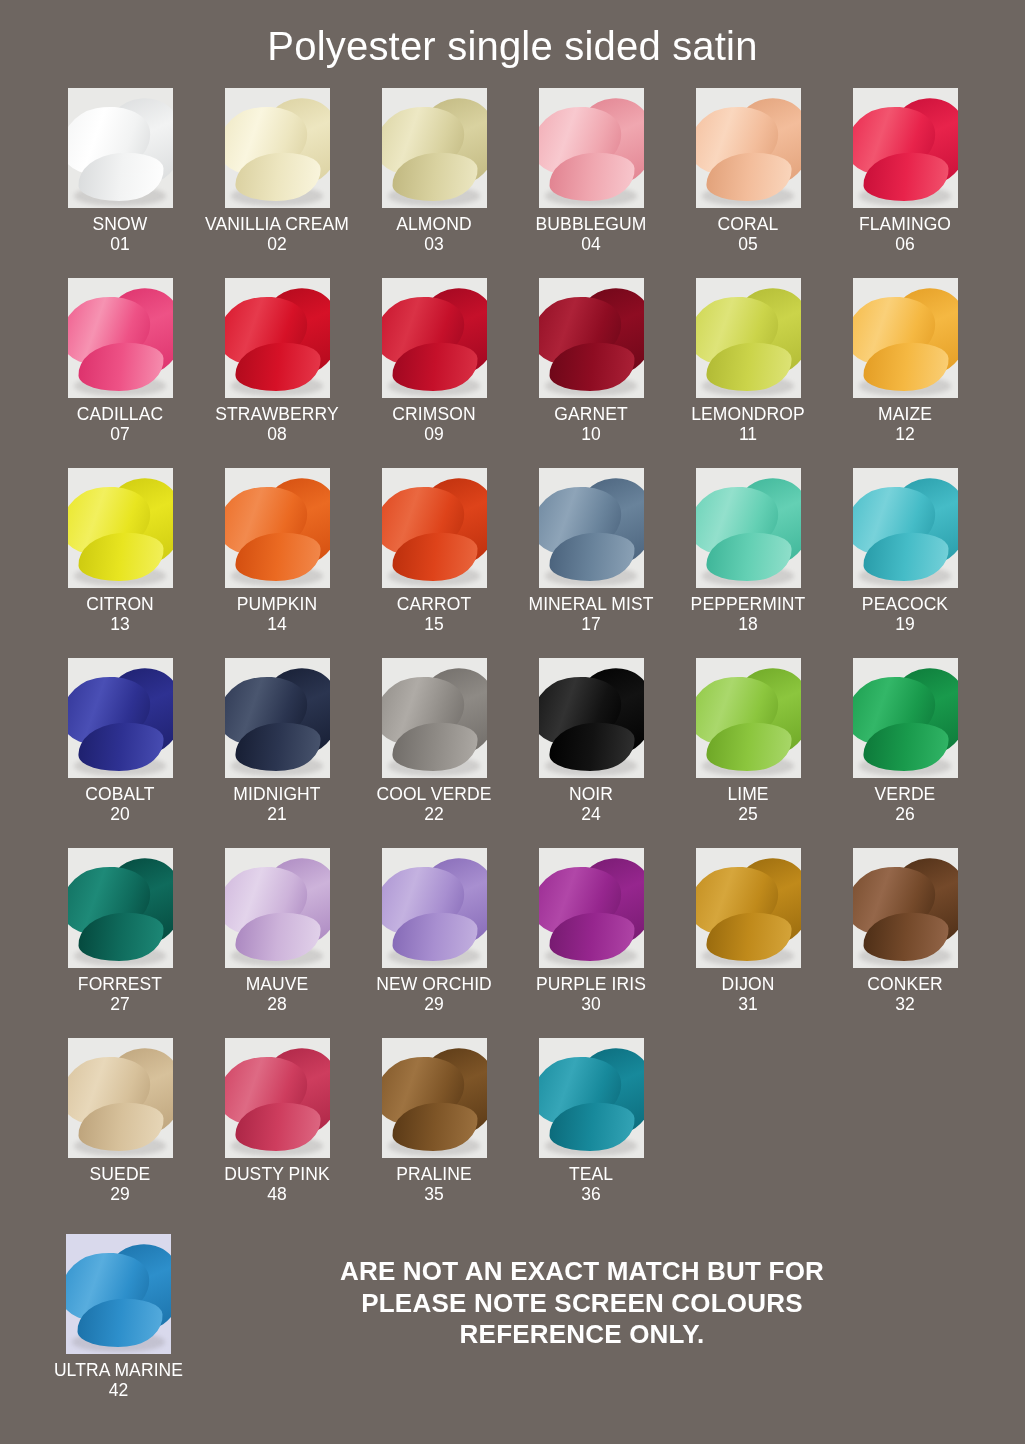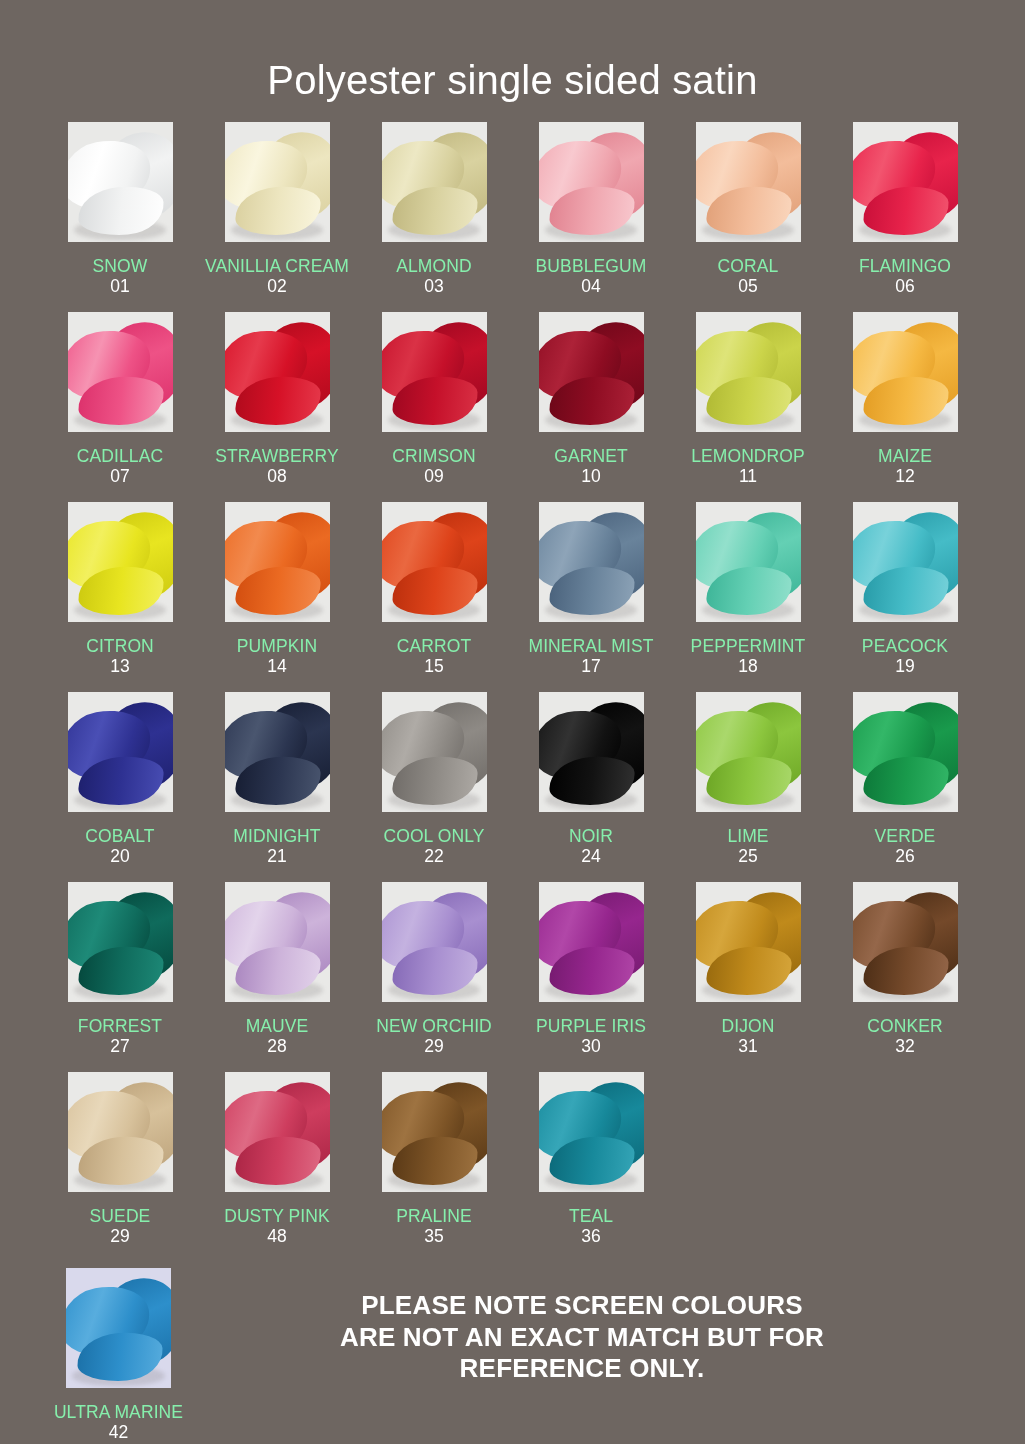--- a/index.html
+++ b/index.html
@@ -15,21 +15,21 @@
   }
 
   
   .page-title {
     width: 100%;
     text-align: center;
     color: #FFFFFF;
     font-size: 40px;
     font-weight: 400;
     letter-spacing: 0.2px;
-    padding-top: 60px;
+    padding-top: 26px;
     line-height: 1;
   }
 
   
   .swatch-grid {
     width: 945px;
     margin: 0 auto;
     padding-top: 22px;
     display: grid;
     grid-template-columns: repeat(6, 157px);
@@ -88,25 +88,25 @@
     left: 6%;
     bottom: 2%;
     width: 88%;
     height: 16%;
     border-radius: 50%;
     background: rgba(120,115,112,0.22);
     filter: blur(2px);
   }
 
   .swatch-label {
-    color: #86efac;
+    color: #ffffff;
     font-size: 17.5px;
     line-height: 1.14;
     text-align: center;
-    padding-top: 15px;
+    padding-top: 7px;
     font-weight: 400;
     letter-spacing: 0.1px;
     white-space: nowrap;
   }
   .swatch-code {
     color: #FFFFFF;
     font-size: 17.5px;
     line-height: 1.14;
     text-align: center;
     font-weight: 400;
@@ -347,21 +347,21 @@
       <div class="swatch-label">MIDNIGHT</div>
       <div class="swatch-code">21</div>
     </div>
     <div class="swatch-cell">
       <div class="swatch-img">
         <div class="ribbon-shadow"></div>
         <div class="ribbon-b" style="background: linear-gradient(140deg, rgb(110, 106, 102) 0%, rgb(142, 138, 133) 45%, rgb(110, 106, 102) 100%);"></div>
         <div class="ribbon-a" style="background: linear-gradient(120deg, rgb(142, 138, 133) 0%, rgb(175, 171, 166) 40%, rgb(142, 138, 133) 70%, rgb(110, 106, 102) 100%);"></div>
         <div class="ribbon-c" style="background: linear-gradient(100deg, rgb(110, 106, 102) 0%, rgb(142, 138, 133) 50%, rgb(175, 171, 166) 100%);"></div>
       </div>
-      <div class="swatch-label">COOL ONLY</div>
+      <div class="swatch-label">COOL VERDE</div>
       <div class="swatch-code">22</div>
     </div>
     <div class="swatch-cell">
       <div class="swatch-img">
         <div class="ribbon-shadow"></div>
         <div class="ribbon-b" style="background: linear-gradient(140deg, rgb(0, 0, 0) 0%, rgb(18, 18, 18) 45%, rgb(0, 0, 0) 100%);"></div>
         <div class="ribbon-a" style="background: linear-gradient(120deg, rgb(18, 18, 18) 0%, rgb(50, 50, 50) 40%, rgb(18, 18, 18) 70%, rgb(0, 0, 0) 100%);"></div>
         <div class="ribbon-c" style="background: linear-gradient(100deg, rgb(0, 0, 0) 0%, rgb(18, 18, 18) 50%, rgb(50, 50, 50) 100%);"></div>
       </div>
       <div class="swatch-label">NOIR</div>
@@ -495,17 +495,17 @@
       <div class="ribbon-shadow"></div>
       <div class="ribbon-b" style="background: linear-gradient(140deg, rgb(26, 111, 166) 0%, rgb(45, 143, 203) 45%, rgb(26, 111, 166) 100%);"></div>
       <div class="ribbon-a" style="background: linear-gradient(120deg, rgb(45, 143, 203) 0%, rgb(88, 173, 222) 40%, rgb(45, 143, 203) 70%, rgb(26, 111, 166) 100%);"></div>
       <div class="ribbon-c" style="background: linear-gradient(100deg, rgb(26, 111, 166) 0%, rgb(45, 143, 203) 50%, rgb(88, 173, 222) 100%);"></div>
     </div>
     <div class="swatch-label">ULTRA MARINE</div>
     <div class="swatch-code">42</div>
   </div>
 
   <div class="footer-note">
+    <div>ARE NOT AN EXACT MATCH BUT FOR</div>
     <div>PLEASE NOTE SCREEN COLOURS</div>
-    <div>ARE NOT AN EXACT MATCH BUT FOR</div>
     <div>REFERENCE ONLY.</div>
   </div>
 </div>
 
 </body></html>

